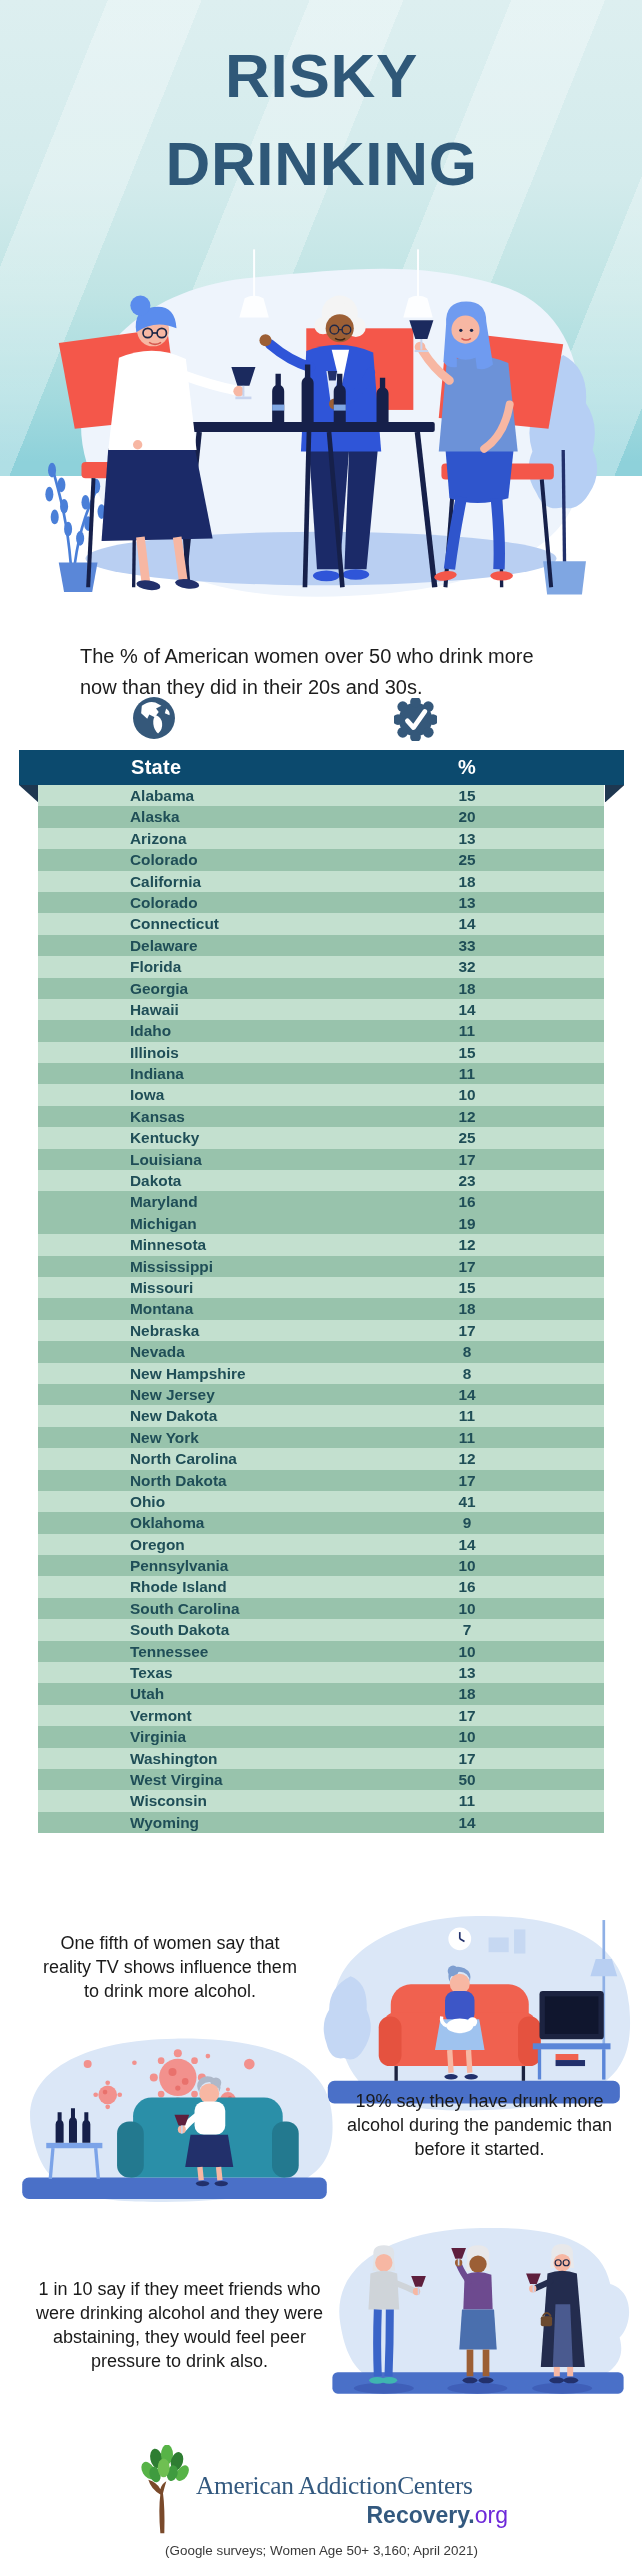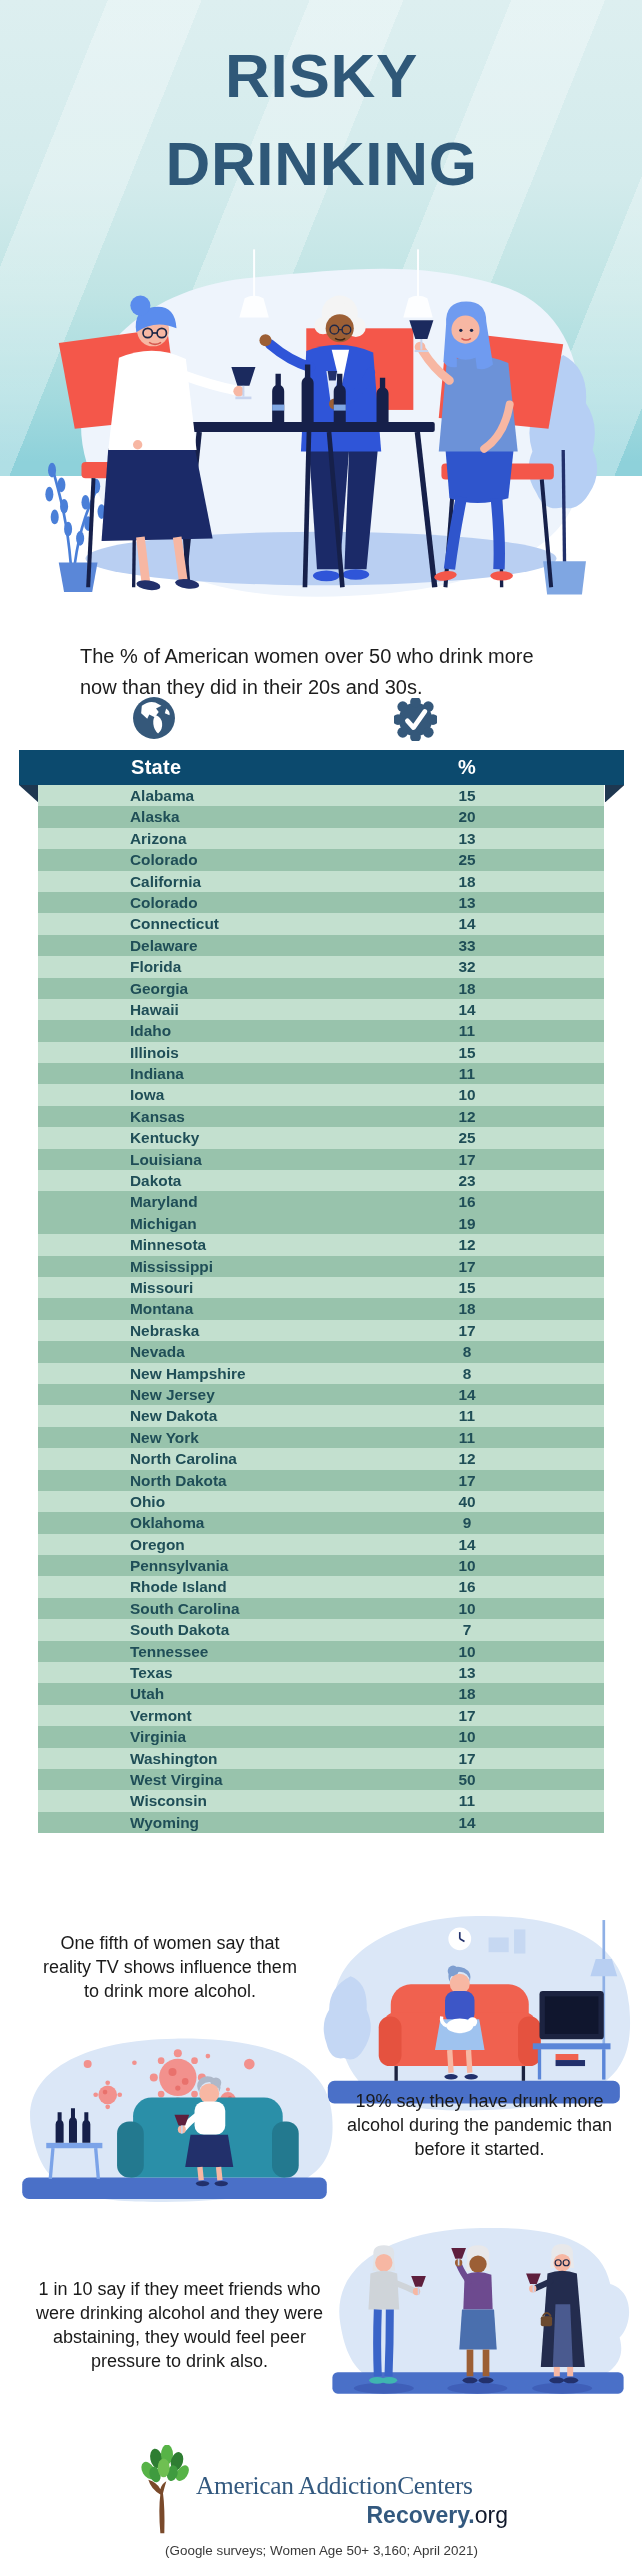--- a/index.html
+++ b/index.html
@@ -46,21 +46,21 @@
   .fact1-art { position:absolute; left:309px; top:1912px; width:327px; height:209px; }
   .fact2-art { position:absolute; left:6.7px;  top:2036px; width:335px; height:175px; }
   .fact3-art { position:absolute; left:320px; top:2224px; width:316px; height:179px; }
 
   
   .logo-tree { position:absolute; left:135px; top:2445px; width:56px; height:91px; }
   .brand-line1 { position:absolute; left:196px; top:2471px; width:315px; text-align:left;
                  font-family:"Liberation Serif", serif; font-size:25.4px; color:#33597f; letter-spacing:-0.3px; }
   .brand-line2 { position:absolute; left:196px; top:2502px; width:312px; text-align:right; font-size:23px; }
   .brand-bold { font-weight:bold; color:#33597f; }
-  .brand-suffix { color:#0f172a; }
+  .brand-suffix { color:#6d28d9; }
   .source { position:absolute; left:0; top:2543px; width:643px; text-align:center; font-size:13.4px; color:#3a3a3a; }
 </style>
 </head>
 <body>
 
 <div class="canvas">
 
   <div class="hero">
     <div class="hero-rays"></div>
     <div class="hero-title">
@@ -264,21 +264,21 @@
       <div class="trow light"><span class="tstate">Missouri</span><span class="tpct">15</span></div>
       <div class="trow dark"><span class="tstate">Montana</span><span class="tpct">18</span></div>
       <div class="trow light"><span class="tstate">Nebraska</span><span class="tpct">17</span></div>
       <div class="trow dark"><span class="tstate">Nevada</span><span class="tpct">8</span></div>
       <div class="trow light"><span class="tstate">New Hampshire</span><span class="tpct">8</span></div>
       <div class="trow dark"><span class="tstate">New Jersey</span><span class="tpct">14</span></div>
       <div class="trow light"><span class="tstate">New Dakota</span><span class="tpct">11</span></div>
       <div class="trow dark"><span class="tstate">New York</span><span class="tpct">11</span></div>
       <div class="trow light"><span class="tstate">North Carolina</span><span class="tpct">12</span></div>
       <div class="trow dark"><span class="tstate">North Dakota</span><span class="tpct">17</span></div>
-      <div class="trow light"><span class="tstate">Ohio</span><span class="tpct">40</span></div>
+      <div class="trow light"><span class="tstate">Ohio</span><span class="tpct">41</span></div>
       <div class="trow dark"><span class="tstate">Oklahoma</span><span class="tpct">9</span></div>
       <div class="trow light"><span class="tstate">Oregon</span><span class="tpct">14</span></div>
       <div class="trow dark"><span class="tstate">Pennsylvania</span><span class="tpct">10</span></div>
       <div class="trow light"><span class="tstate">Rhode Island</span><span class="tpct">16</span></div>
       <div class="trow dark"><span class="tstate">South Carolina</span><span class="tpct">10</span></div>
       <div class="trow light"><span class="tstate">South Dakota</span><span class="tpct">7</span></div>
       <div class="trow dark"><span class="tstate">Tennessee</span><span class="tpct">10</span></div>
       <div class="trow light"><span class="tstate">Texas</span><span class="tpct">13</span></div>
       <div class="trow dark"><span class="tstate">Utah</span><span class="tpct">18</span></div>
       <div class="trow light"><span class="tstate">Vermont</span><span class="tpct">17</span></div>

